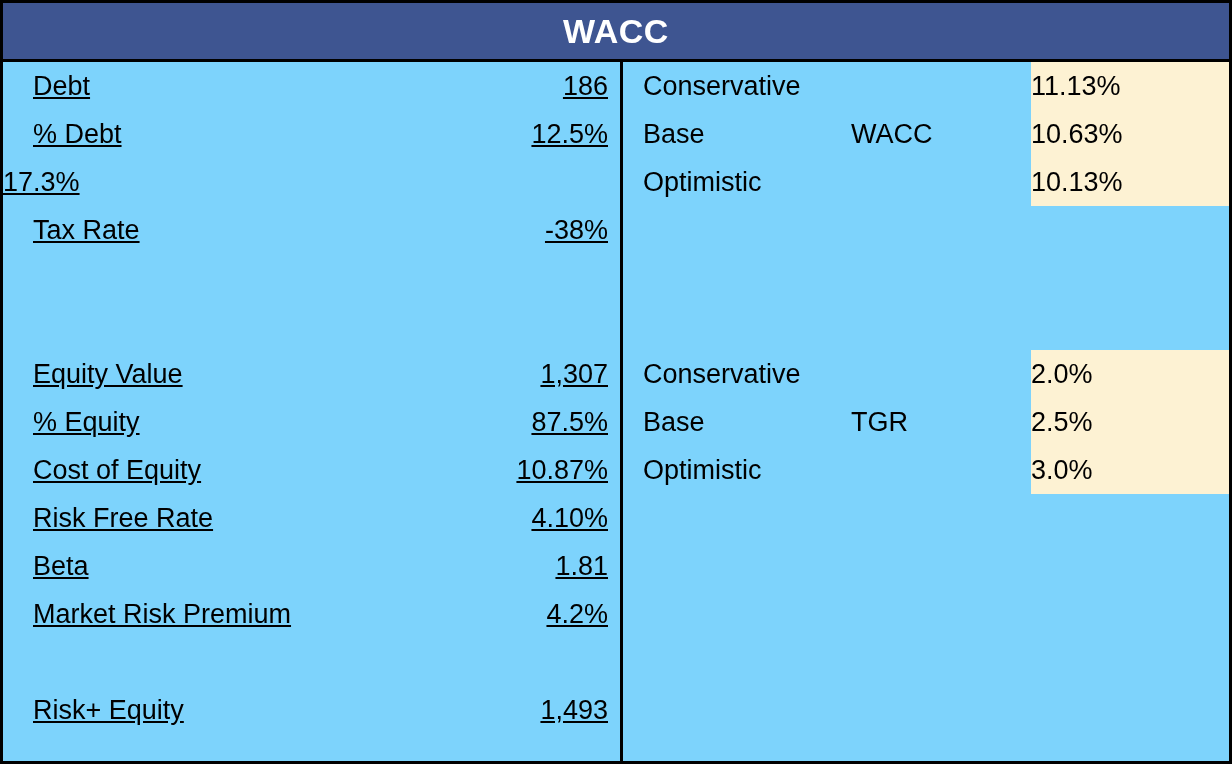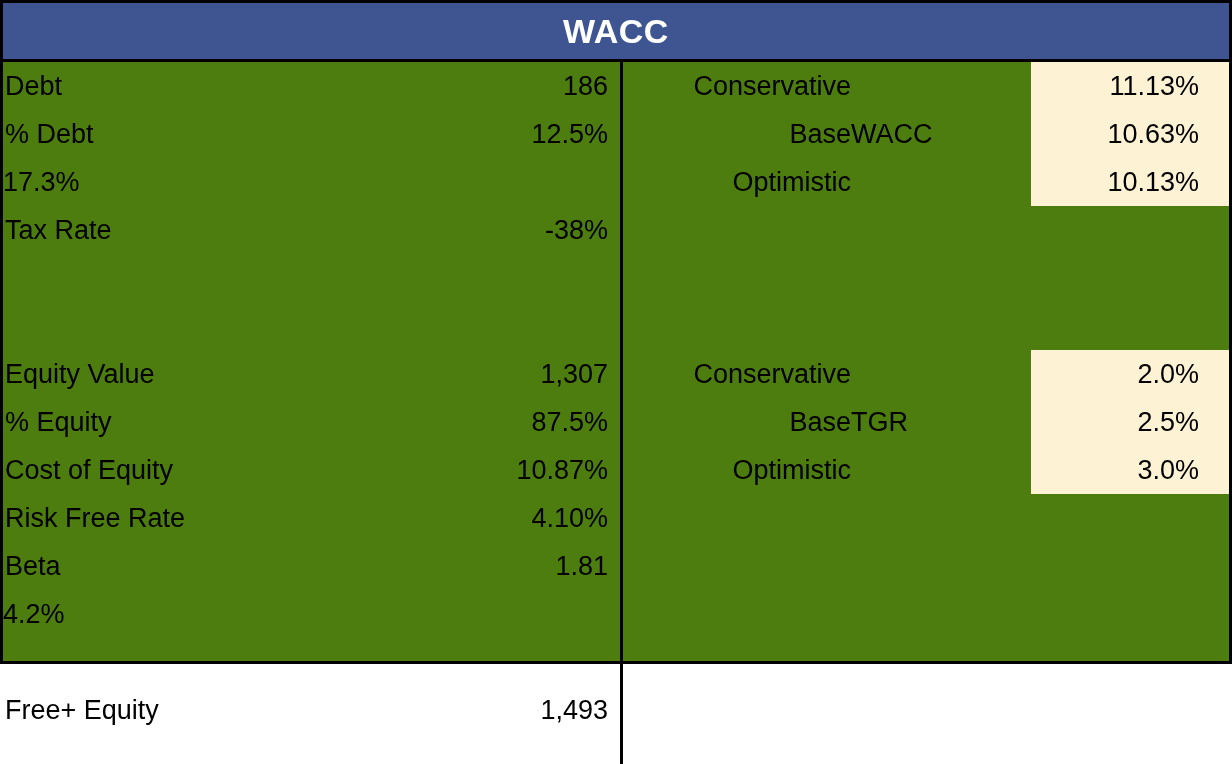--- a/index.html
+++ b/index.html
@@ -11,24 +11,24 @@
     width: 1232px;
     height: 764px;
     font-family: "Liberation Sans", sans-serif;
     color: #000000;
     overflow: hidden;
   }
 
   .sheet {
     position: relative;
     width: 1232px;
-    height: 664px;
+    height: 764px;
     box-sizing: border-box;
     border: 3px solid #000000;
-    background: #4d7c0f;
+    background: #7dd3fc;
   }
 
   .title-bar {
     height: 56px;
     background: #3e5591;
     color: #ffffff;
     display: flex;
     align-items: center;
     justify-content: center;
     font-size: 34px;
@@ -58,62 +58,63 @@
 
   .row {
     height: 48px;
     display: flex;
     align-items: center;
     box-sizing: border-box;
     font-size: 27px;
   }
 
   .row .label {
-    padding-left: 2px;
+    padding-left: 30px;
     flex: 1;
     white-space: nowrap;
+    text-decoration: underline;
   }
 
   .row .value {
     padding-right: 12px;
     text-align: right;
     white-space: nowrap;
+    text-decoration: underline;
   }
 
   .spacer-row {
     height: 48px;
   }
 
   
   .scenario-row {
     height: 48px;
     display: flex;
     align-items: center;
     box-sizing: border-box;
     font-size: 27px;
   }
 
   .scenario-row .s-label {
     width: 228px;
     padding-left: 20px;
     white-space: nowrap;
     box-sizing: border-box;
-    text-align: right;
   }
 
   .scenario-row .s-mid {
     width: 180px;
     white-space: nowrap;
     box-sizing: border-box;
   }
 
   .scenario-row .s-value {
     flex: 1;
-    text-align: right;
-    padding-right: 30px;
+    text-align: left;
+    padding-right: 11px;
     background: #fdf2d3;
     height: 48px;
     line-height: 48px;
     box-sizing: border-box;
     white-space: nowrap;
   }
 
   .scenario-gap {
     height: 144px;
   }
@@ -166,28 +167,29 @@
       </div>
       <div class="row">
         <span class="label">Risk Free Rate</span>
         <span class="value">4.10%</span>
       </div>
       <div class="row">
         <span class="label">Beta</span>
         <span class="value">1.81</span>
       </div>
       <div class="row">
+        <span class="label">Market Risk Premium</span>
         <span class="value">4.2%</span>
       </div>
       <div class="row spacer-row">
         <span class="label"></span>
         <span class="value"></span>
       </div>
       <div class="row">
-        <span class="label">Free+ Equity</span>
+        <span class="label">Risk+ Equity</span>
         <span class="value">1,493</span>
       </div>
 
     </div>
 
     <div class="right-col">
 
       <div class="scenario-row">
         <span class="s-label">Conservative</span>
         <span class="s-mid"></span>

